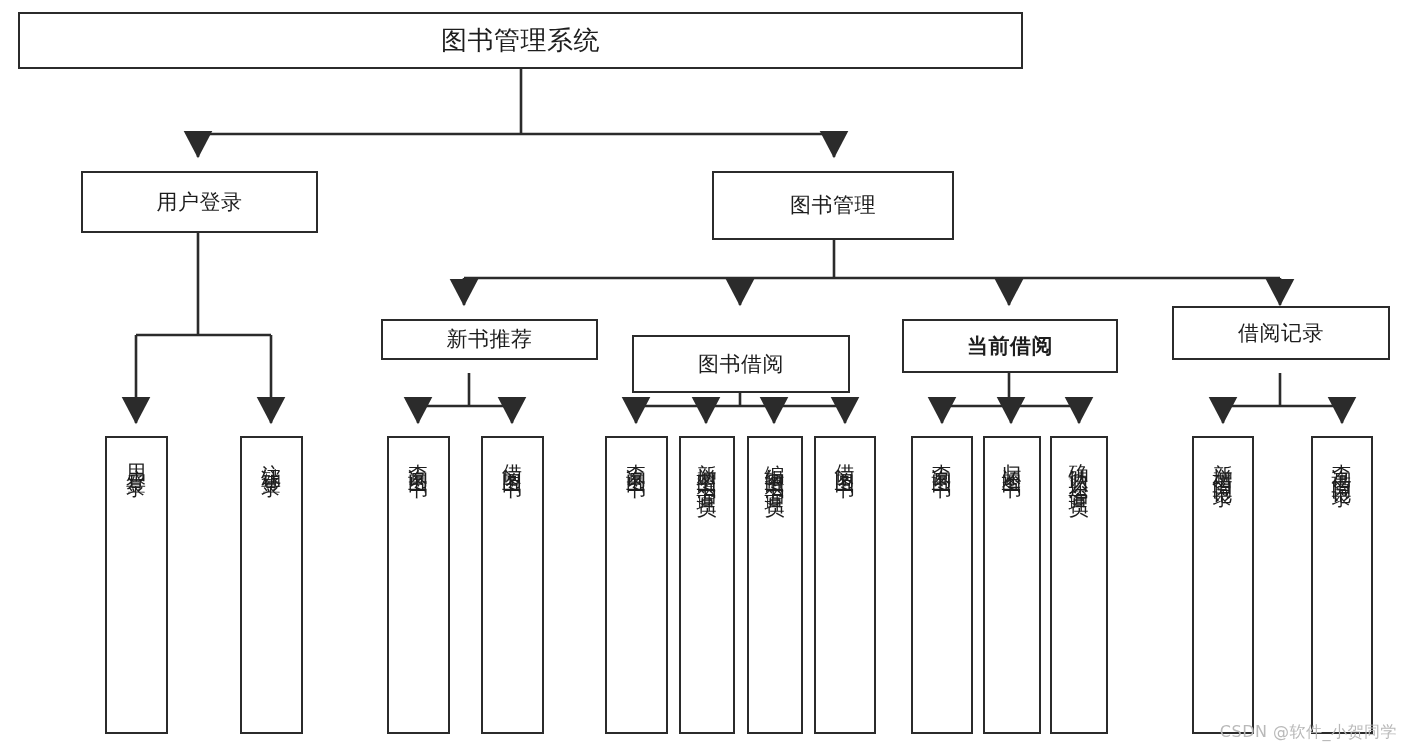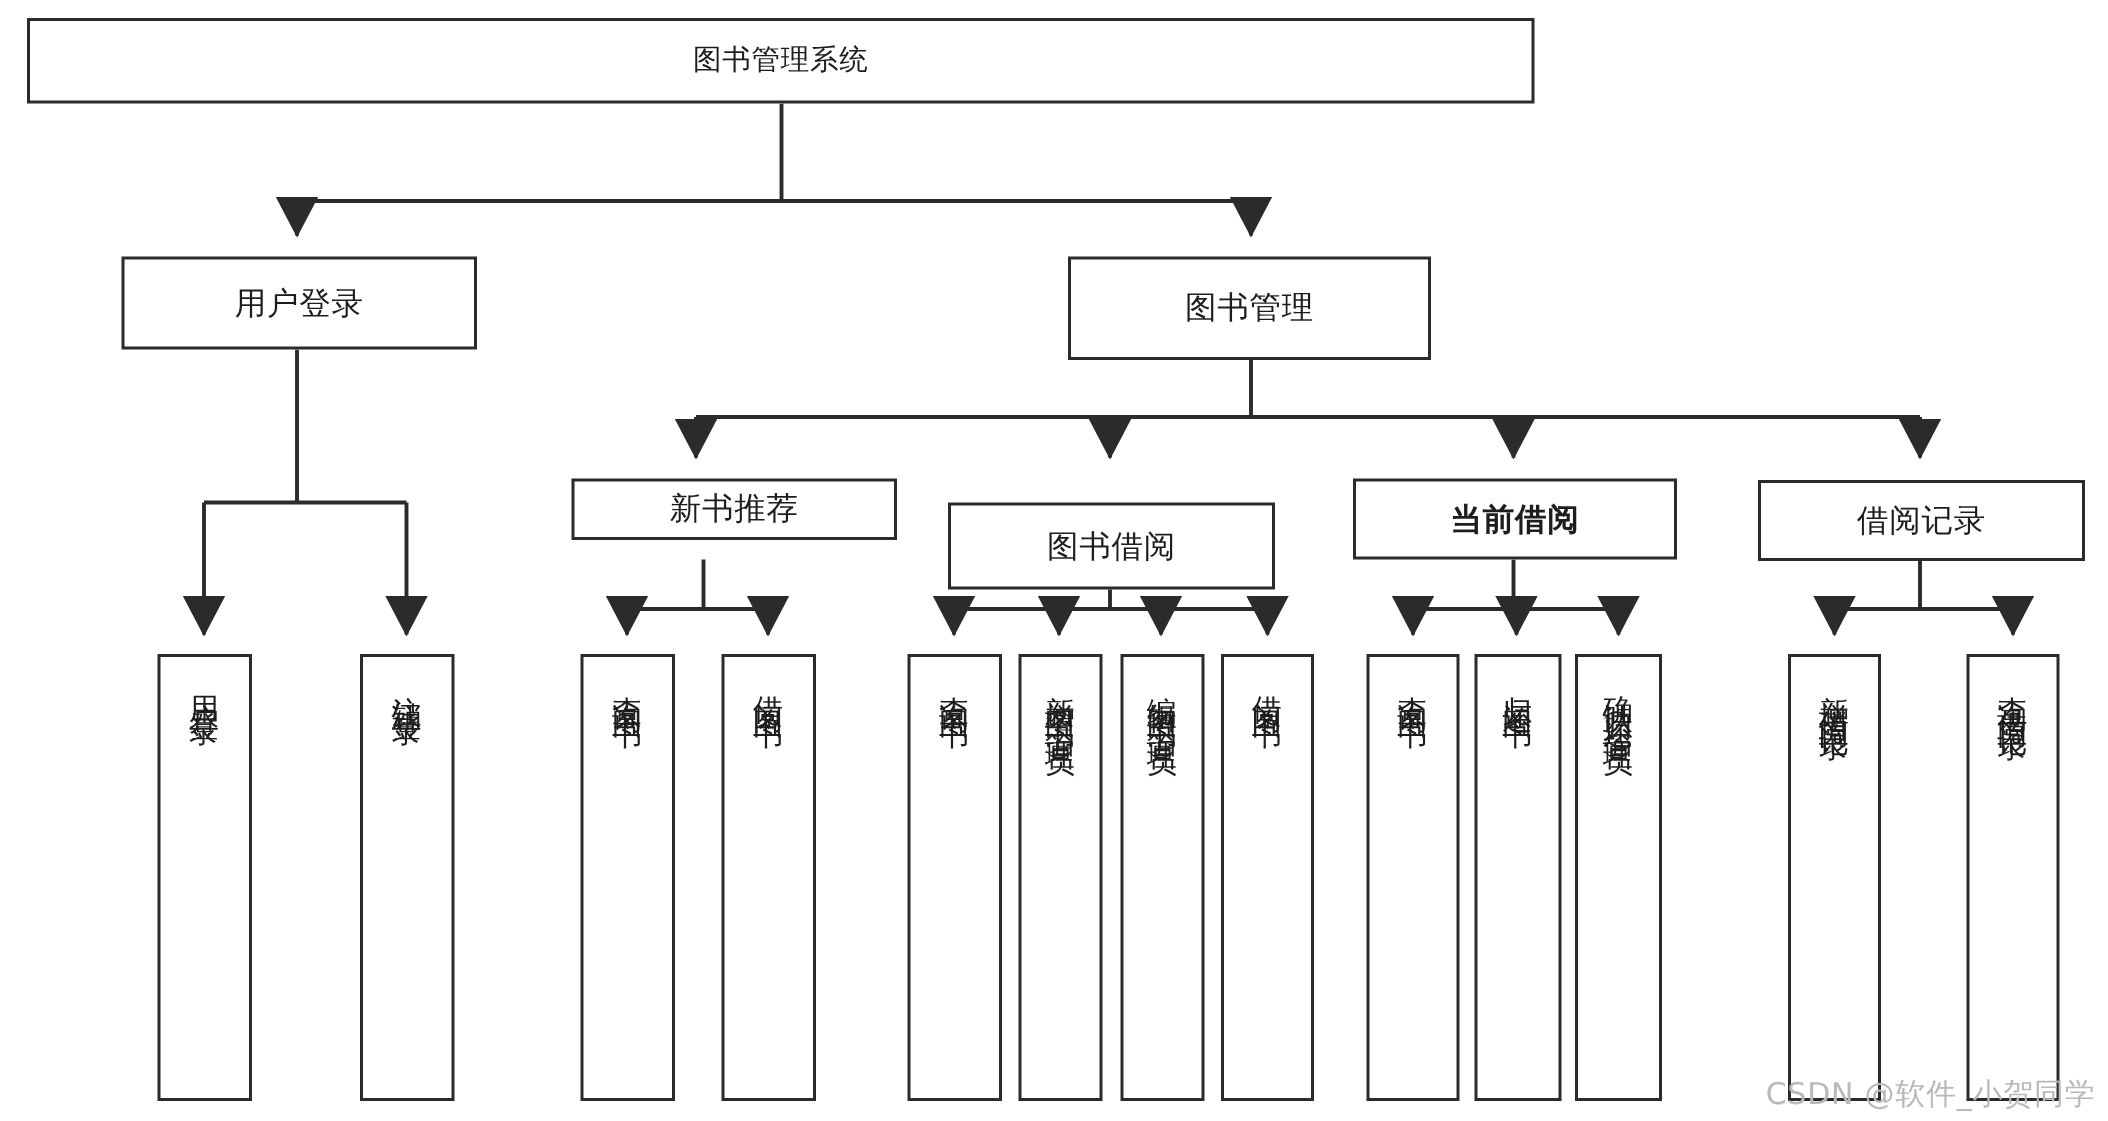--- a/index.html
+++ b/index.html
@@ -41,42 +41,42 @@
     text-align: center;
     line-height: 1.18;
     white-space: pre-line;
   }
   
   .node.horiz .label {
     font-size: 21px;
     letter-spacing: 0.5px;
   }
   .node.root .label {
-    font-size: 19px;
+    font-size: 26px;
   }
   
   .node.leaf {
     align-items: flex-start;
     justify-content: center;
     padding-top: 10px;
   }
   .node.leaf .label {
     writing-mode: vertical-rl;
     text-orientation: upright;
     font-size: 20px;
     line-height: 1.0;
     letter-spacing: 5px;
     white-space: nowrap;
   }
   
   #watermark {
     position: absolute;
     right: 8px;
     bottom: 4px;
-    font-size: 20px;
+    font-size: 16px;
     color: #b9b9b9;
     letter-spacing: 0.5px;
     z-index: 9;
     white-space: nowrap;
     font-family: "DejaVu Sans", "Liberation Sans", sans-serif;
   }
 </style>
 </head>
 <body>
 
@@ -153,21 +153,21 @@
   </div>
 
   <div class="node horiz" style="left:632px; top:335px; width:218px; height:58px;">
     <span class="label">图书借阅</span>
   </div>
 
   <div class="node horiz" style="left:902px; top:319px; width:216px; height:54px;font-weight:bold;">
     <span class="label">当前借阅</span>
   </div>
 
-  <div class="node horiz" style="left:1172px; top:320px; width:218px; height:54px;">
+  <div class="node horiz" style="left:1172px; top:306px; width:218px; height:54px;">
     <span class="label">借阅记录</span>
   </div>
 
   <div class="node leaf" style="left:105px; top:436px; width:63px; height:298px;">
     <span class="label">用户登录</span>
   </div>
 
   <div class="node leaf" style="left:240px; top:436px; width:63px; height:298px;">
     <span class="label">注销登录</span>
   </div>

